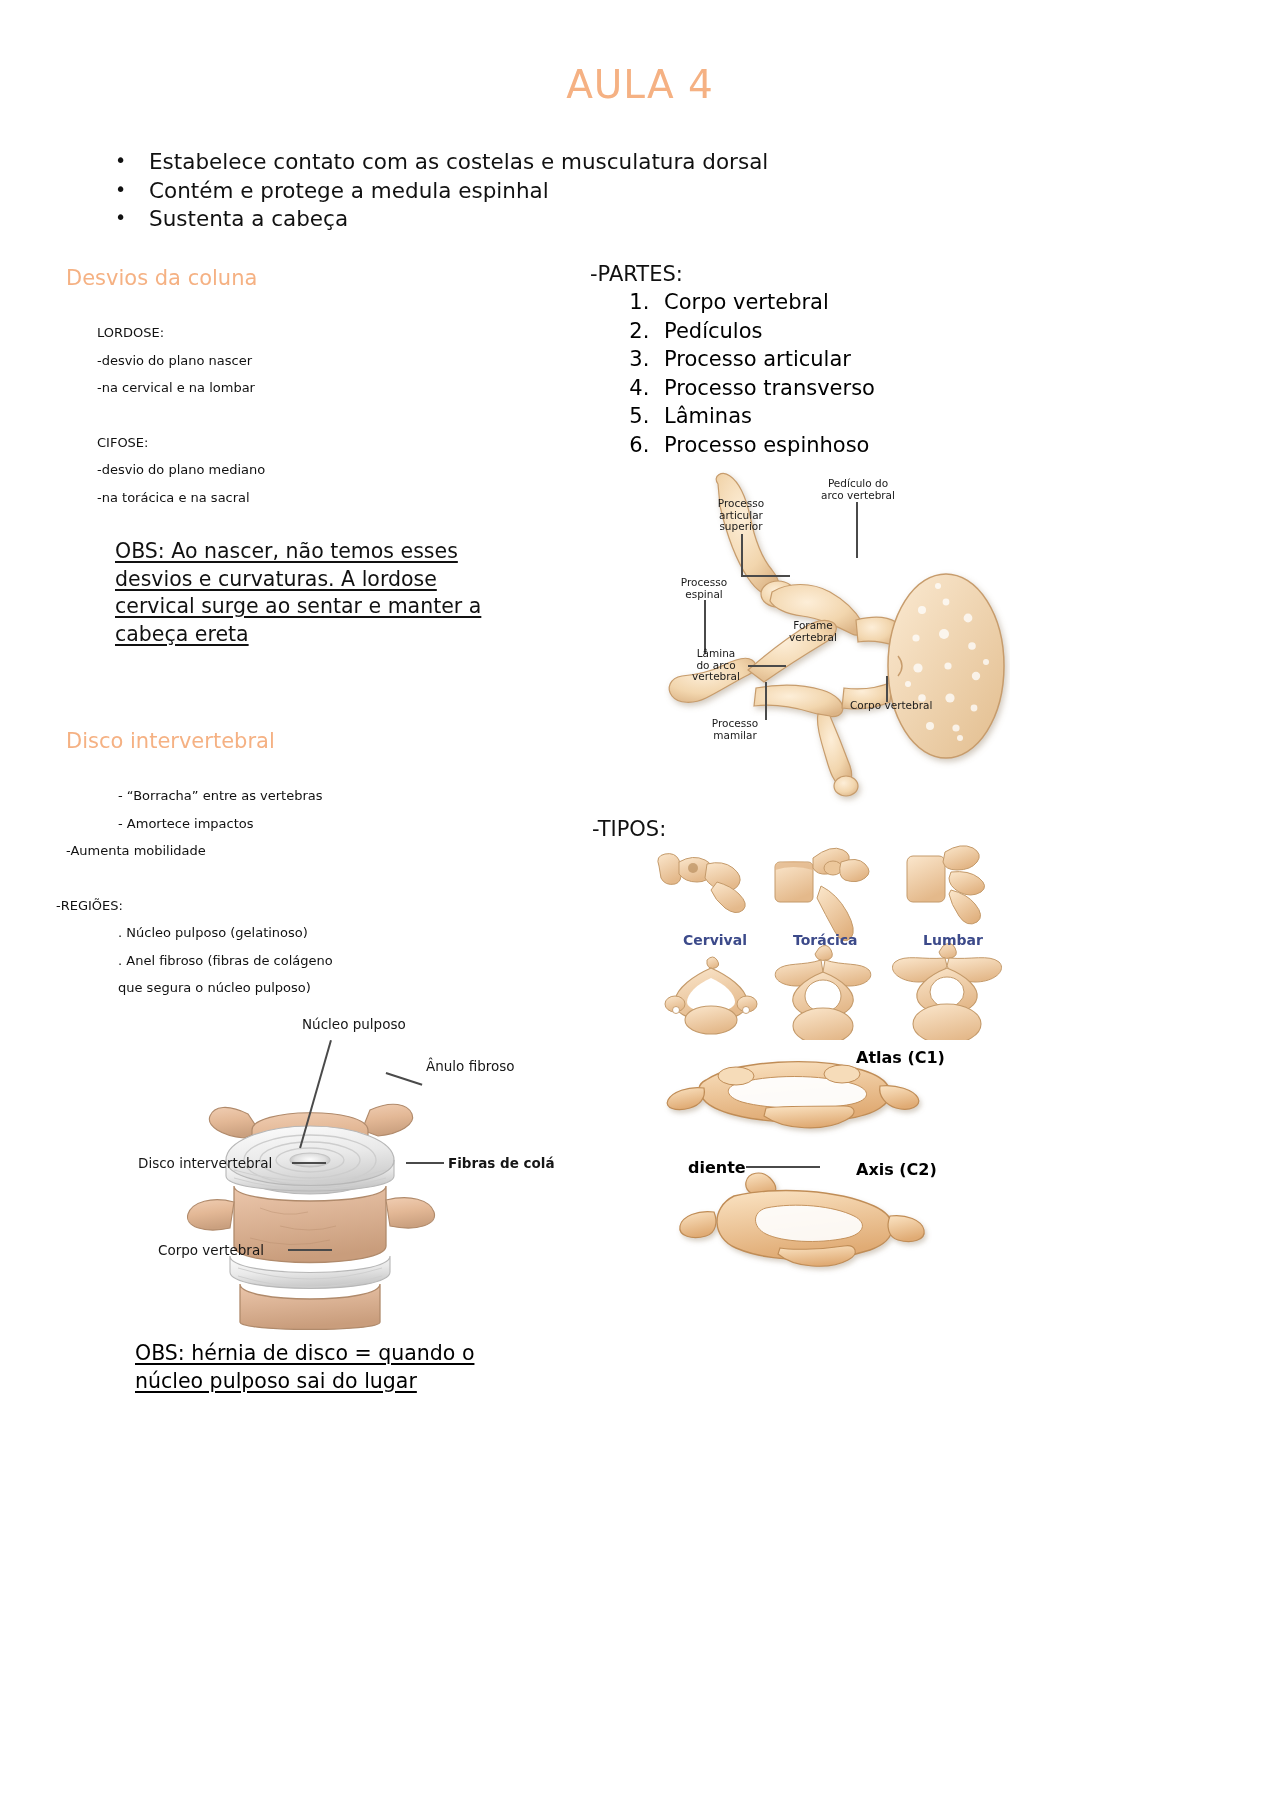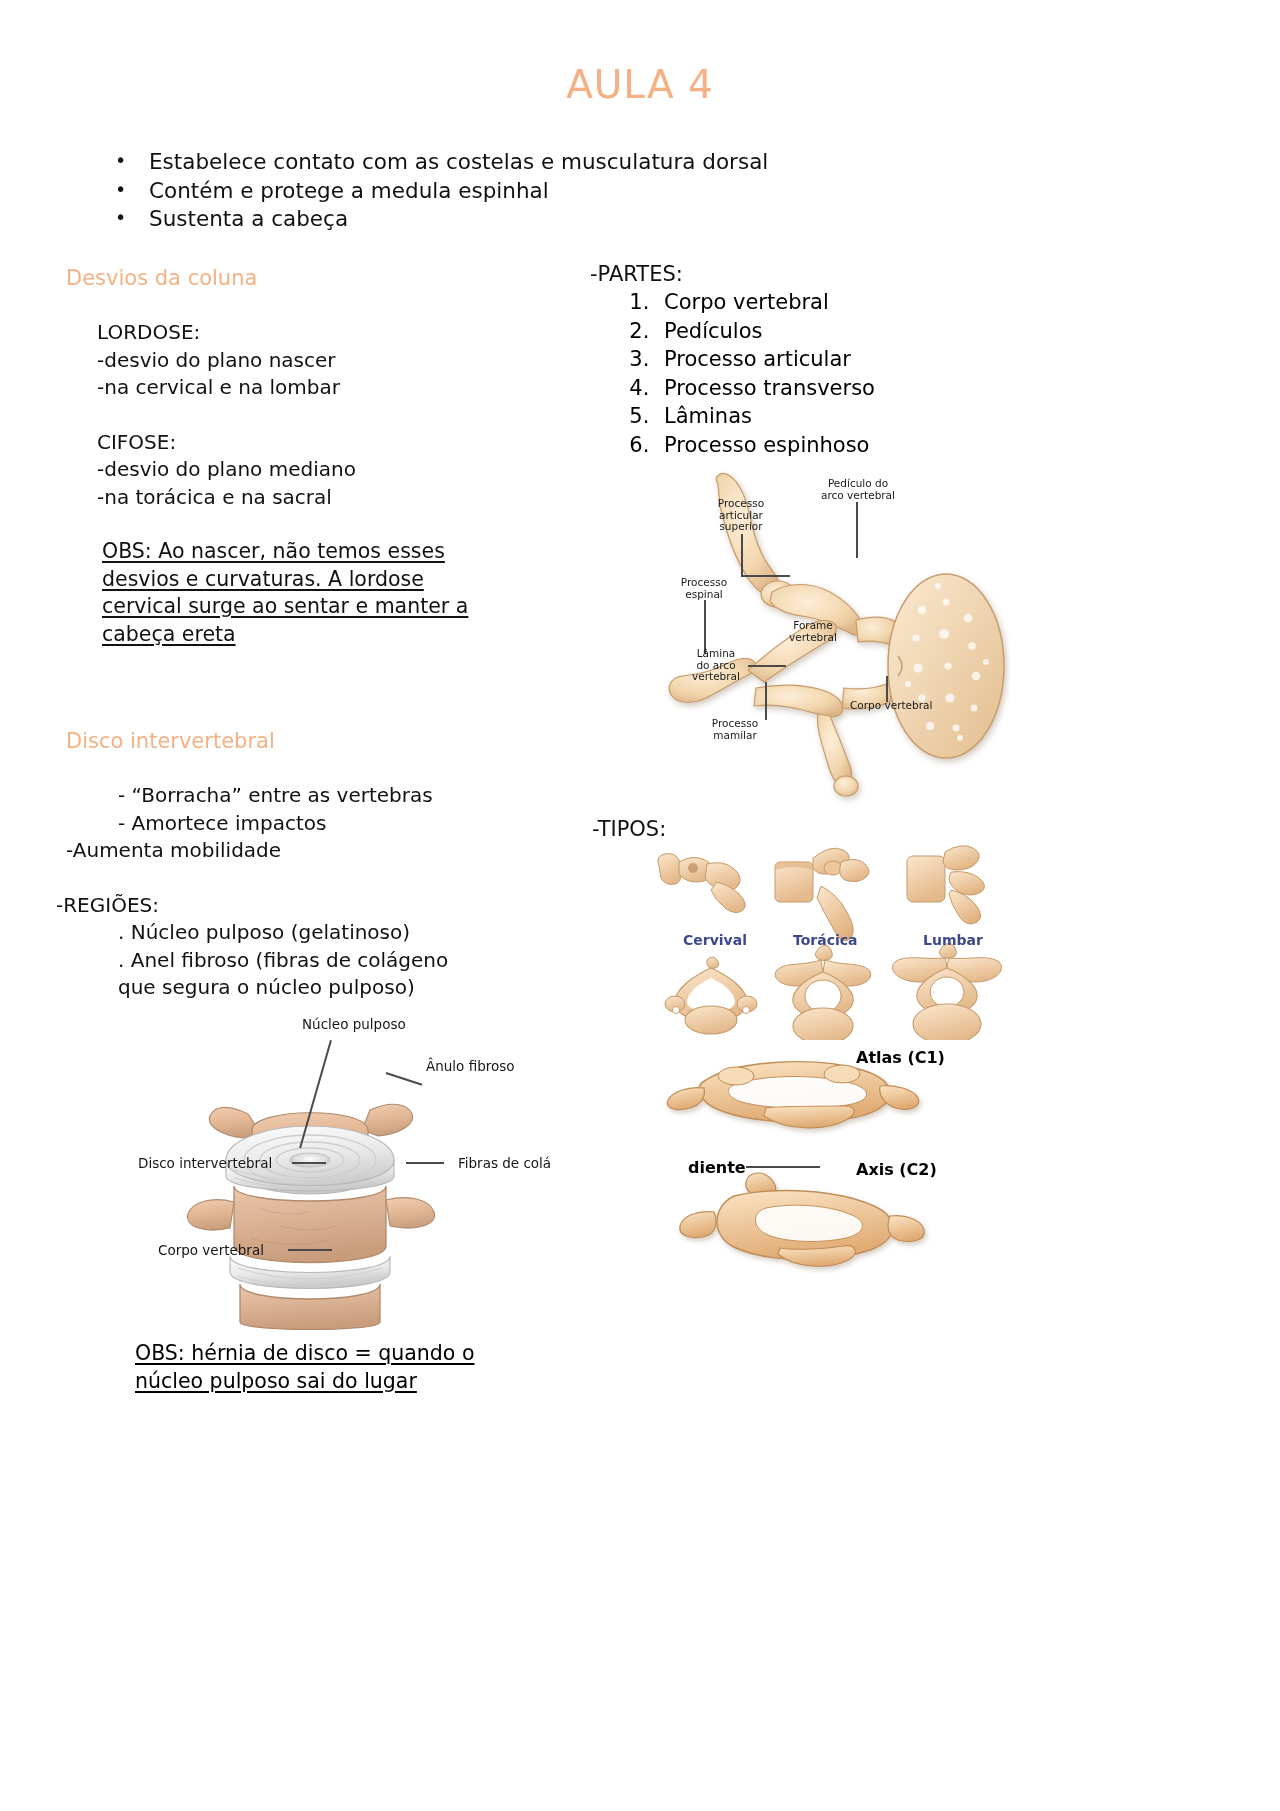--- a/index.html
+++ b/index.html
@@ -76,34 +76,34 @@
   }
 
   .sec-head {
     color: #f5b183;
     font-size: 21px;
     line-height: 26px;
     margin: 0 0 28px 0;
   }
 
   .txt {
-    font-size: 20px;
+    font-size: 13px;
     line-height: 27.5px;
     color: #111;
     white-space: pre-wrap;
   }
   .indent1 { margin-left: 31px; }
   .indent2 { margin-left: 52px; }
   .gap-sm { height: 27px; }
   .gap-lg { height: 80px; }
 
   .obs {
     font-size: 20.5px;
     line-height: 27.5px;
-    margin-left: 36px;
+    margin-left: 49px;
     color: #111;
   }
   .obs span {
     text-decoration: underline;
     text-underline-offset: 3px;
   }
 
   
   .partes-label {
     font-size: 21px;
@@ -539,21 +539,21 @@
 
     <div class="lbl-dark" style="left:172px; top:6px;">Núcleo pulposo</div>
     <div class="leader" style="left:200px;top:30px;width:1.5px;height:112px;transform:rotate(16deg);transform-origin:top left;"></div>
 
     <div class="lbl-dark" style="left:296px; top:48px;">Ânulo fibroso</div>
     <div class="leader" style="left:256px; top:62px; width:38px; height:1.5px;transform:rotate(18deg);transform-origin:left;"></div>
 
     <div class="lbl-dark" style="left:8px; top:145px;">Disco intervertebral</div>
     <div class="leader" style="left:162px; top:152px; width:34px; height:1.5px;"></div>
 
-    <div class="lbl-dark" style="left:328px; top:145px;">Fibras de colá</div>
+    <div class="lbl-dark" style="left:318px; top:145px;font-weight:bold;">Fibras de colá</div>
     <div class="leader" style="left:276px; top:152px; width:38px; height:1.5px;"></div>
 
     <div class="lbl-dark" style="left:28px; top:232px;">Corpo vertebral</div>
     <div class="leader" style="left:158px; top:239px; width:44px; height:1.5px;"></div>
   </div>
 
   <div class="obs-bottom">
     <span>OBS: hérnia de disco = quando o </span><br>
     <span>núcleo pulposo sai do lugar </span>
   </div>

